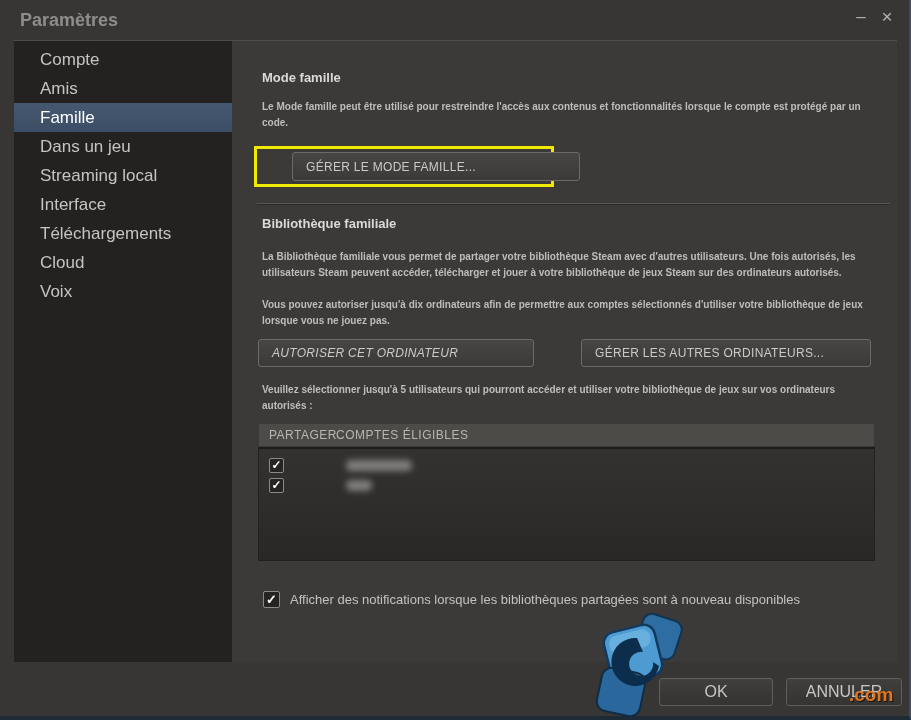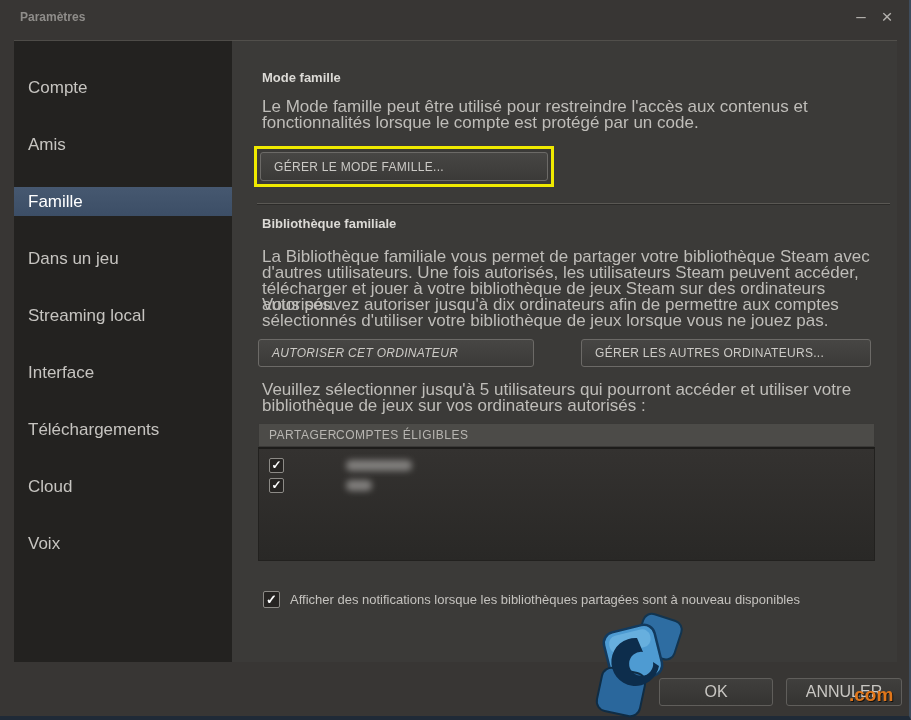--- a/index.html
+++ b/index.html
@@ -13,78 +13,77 @@
   .window {
     position: absolute; left: 0; top: 0; width: 911px; height: 720px;
     background: #383634;
     border-right: 2px solid #3e4c5c;
     border-bottom: 4px solid #1f2a37;
   }
   
   .titlebar { position: absolute; left: 0; top: 0; width: 100%; height: 38px; }
   .titlebar-text {
     position: absolute; left: 20px; top: 10px;
-    color: #8f8d8a; font-size: 12px; font-weight: bold;
+    color: #8f8d8a; font-size: 18px; font-weight: bold;
   }
   .win-btn {
     position: absolute; top: 4px; width: 24px; height: 26px;
     color: #b4b2ae; font-size: 17px; text-align: center; line-height: 26px;
     cursor: pointer;
   }
   .minimize-btn { right: 36px; }
   .close-btn { right: 10px; font-size: 19px; }
   
   .sidebar {
     position: absolute; left: 14px; top: 40px; width: 218px; height: 622px;
     background: #232220;
     border-top: 1px solid #4e4c48;
     padding-top: 4px;
   }
   .side-item {
-    height: 29px; line-height: 29px; padding-left: 14px;
+    height: 29px; line-height: 29px; padding-left: 26px;
     color: #c6c4c0; font-size: 17px; cursor: pointer;
     white-space: nowrap;
-    margin-top: 28px;
   }
   .side-item.selected {
     background: linear-gradient(#465870, #3c4e66);
     color: #ffffff;
   }
   
   .main {
     position: absolute; left: 232px; top: 40px; width: 665px; height: 622px;
     background: #3b3a38;
     border-top: 1px solid #514f4b;
   }
   .section-heading {
     position: absolute; left: 30px;
     color: #dcdad6; font-size: 13px; font-weight: bold;
   }
   .body-text {
     position: absolute; left: 30px;
-    color: #bfbdb9; font-size: 17px; line-height: 16px;
+    color: #bfbdb9; font-size: 10px; line-height: 16px; font-weight: bold;
   }
   .steam-btn {
     background: linear-gradient(#474644, #3b3a38);
     border: 1px solid #6c6a67;
     border-radius: 3px;
     color: #cccac6; font-size: 12px;
     text-align: left; padding-left: 13px;
     letter-spacing: 0.3px;
     cursor: pointer;
     display: block;
     white-space: nowrap;
   }
   .highlight-wrap {
     position: absolute; left: 22px; top: 105px;
     border: 3px solid #f0ea00;
     padding: 3px;
     width: 300px; height: 41px;
   }
-  .highlight-wrap .steam-btn { width: 288px; height: 29px; }
+  .highlight-wrap .steam-btn { width: 288px; height: 29px; margin-left: 32px; }
   .divider {
     position: absolute; left: 25px; top: 162px; width: 633px; height: 2px;
     border-top: 1px solid #5a5854; border-bottom: 1px solid #2c2b29;
   }
   .btn-authorize { position: absolute; left: 26px; top: 298px; width: 276px; height: 28px; font-style: italic; }
   .btn-manage-others { position: absolute; left: 349px; top: 298px; width: 290px; height: 28px; }
   
   .accounts-table {
     position: absolute; left: 26px; top: 382px; width: 617px; height: 138px;
   }

